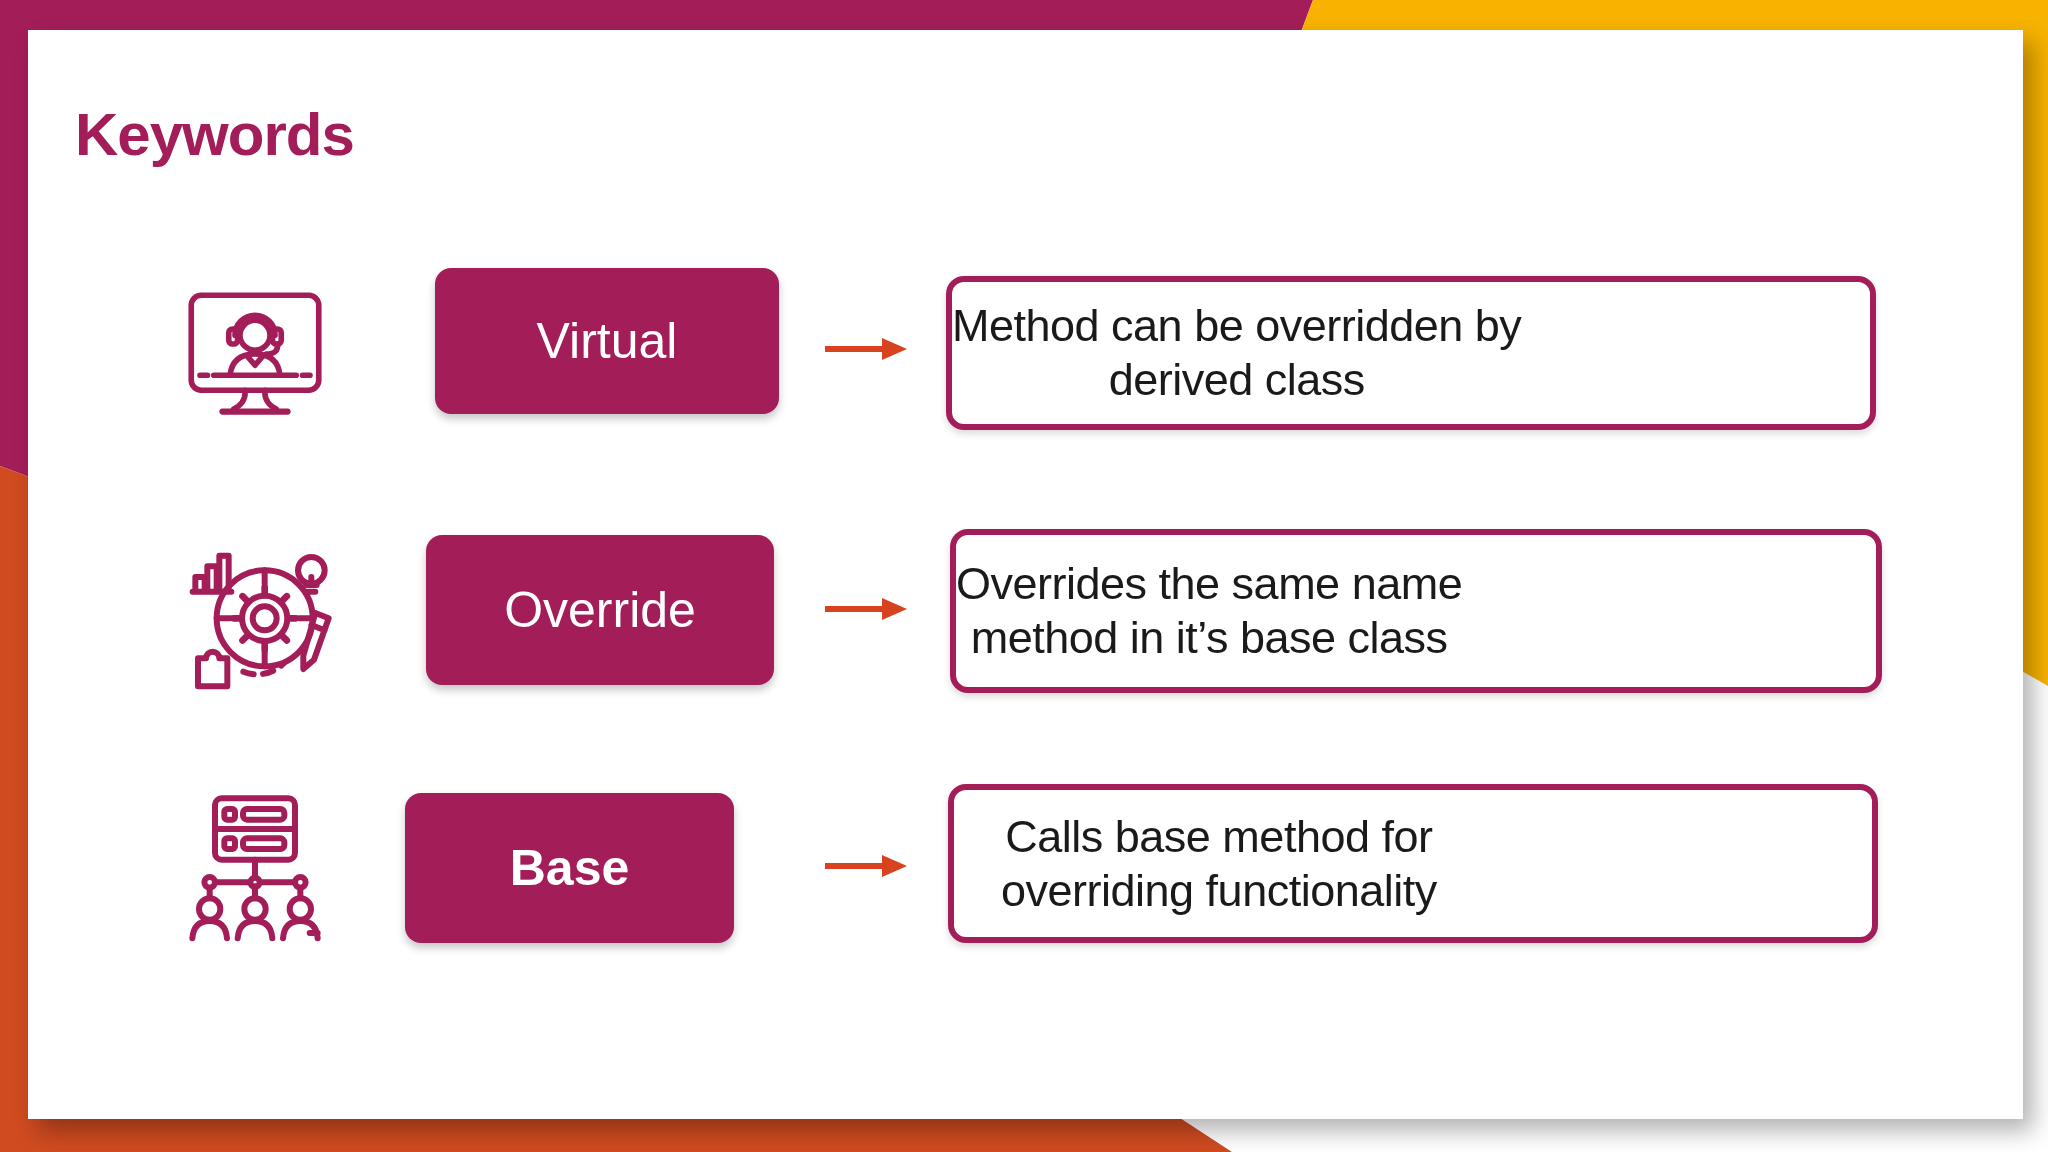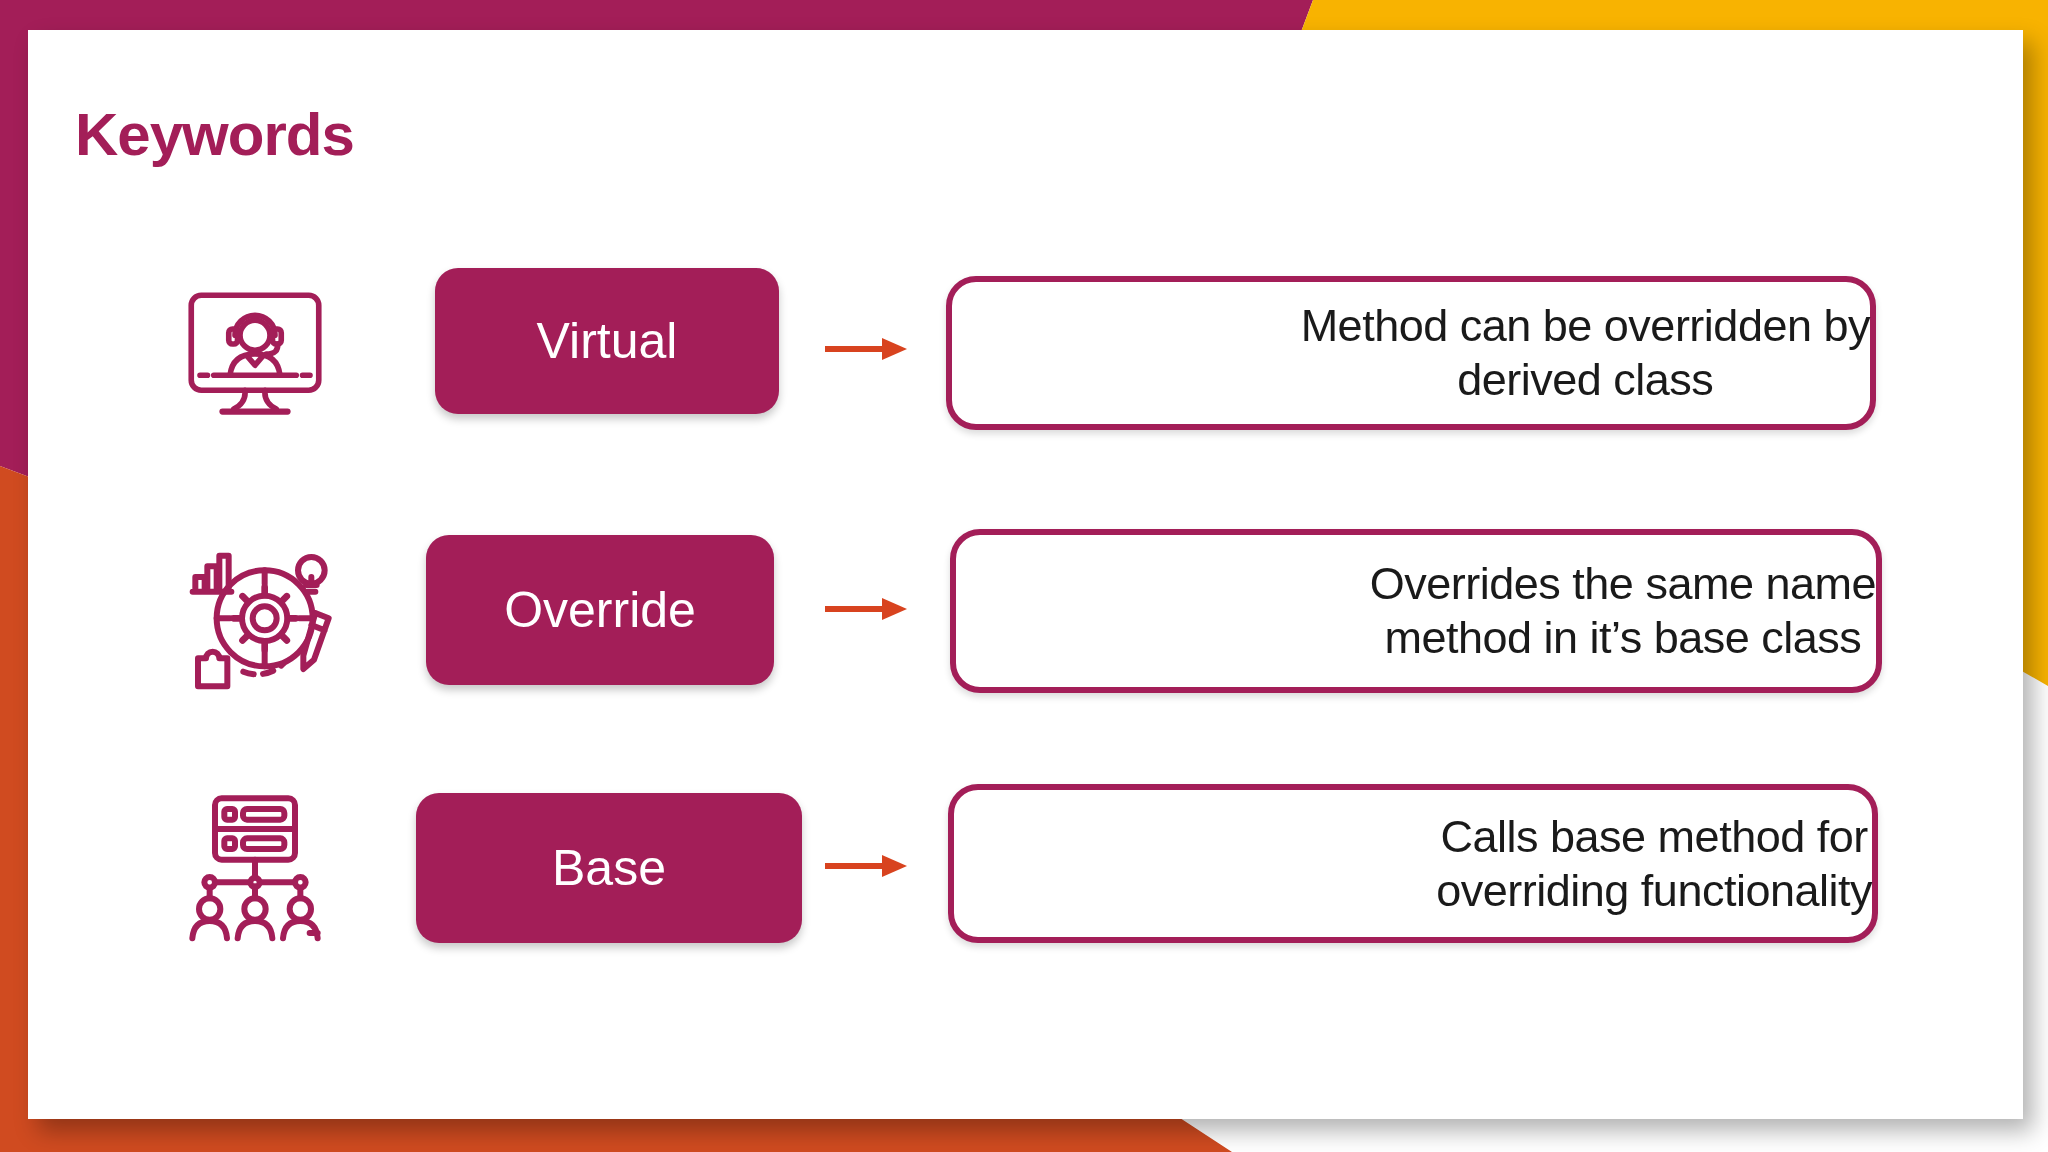--- a/index.html
+++ b/index.html
@@ -28,47 +28,47 @@
     letter-spacing:-1px;
     text-align:right;
   }
   
   .icon{position:absolute;}
   .icon svg{width:100%;height:100%;display:block;}
   .icon .st{fill:none;stroke:var(--magenta,#A31E58);stroke-width:4.5;
     stroke-linecap:round;stroke-linejoin:round;}
   .kw-btn{
     position:absolute;display:flex;align-items:center;justify-content:center;
-    background:var(--magenta,#A31E58);color:#ffffff;border-radius:23px;
+    background:var(--magenta,#A31E58);color:#ffffff;border-radius:16px;
     font-size:50px;box-shadow:0 5px 9px rgba(0,0,0,.22);
   }
   .arrow{position:absolute;}
   .desc-box{
-    position:absolute;display:flex;align-items:center;justify-content:flex-end;
-    background:#ffffff;border:6px solid var(--magenta,#A31E58);border-radius:30px;
+    position:absolute;display:flex;align-items:center;justify-content:flex-start;
+    background:#ffffff;border:6px solid var(--magenta,#A31E58);border-radius:18px;
     box-sizing:border-box;box-shadow:0 4px 7px rgba(0,0,0,.14);
   }
   .desc-box span{
     white-space:pre-line;text-align:center;
     font-size:45px;line-height:54px;color:var(--description-text,#1a1a1a);
     letter-spacing:-0.5px;
   }
   
   .icon.r1{left:180px;top:278px;width:150px;height:152px;}
   .kw-btn.r1{left:435px;top:268px;width:344px;height:146px;}
   .arrow.r1{left:824px;top:336px;}
   .desc-box.r1{left:946px;top:276px;width:930px;height:154px;}
   
   .icon.r2{left:182px;top:536px;width:160px;height:162px;}
   .kw-btn.r2{left:426px;top:535px;width:348px;height:150px;}
   .arrow.r2{left:824px;top:596px;}
   .desc-box.r2{left:950px;top:529px;width:932px;height:164px;}
   
   .icon.r3{left:175px;top:788px;width:160px;height:162px;}
-  .kw-btn.r3{left:416px;top:793px;width:386px;height:150px;}
+  .kw-btn.r3{left:405px;top:793px;width:329px;height:150px;font-weight:bold;}
   .arrow.r3{left:824px;top:853px;}
   .desc-box.r3{left:948px;top:784px;width:930px;height:159px;padding-left:47px;}
 </style>
 </head>
 <body>
 
 <div class="slide">
 
   <div class="band band-magenta"></div>
   <div class="band band-yellow"></div>

